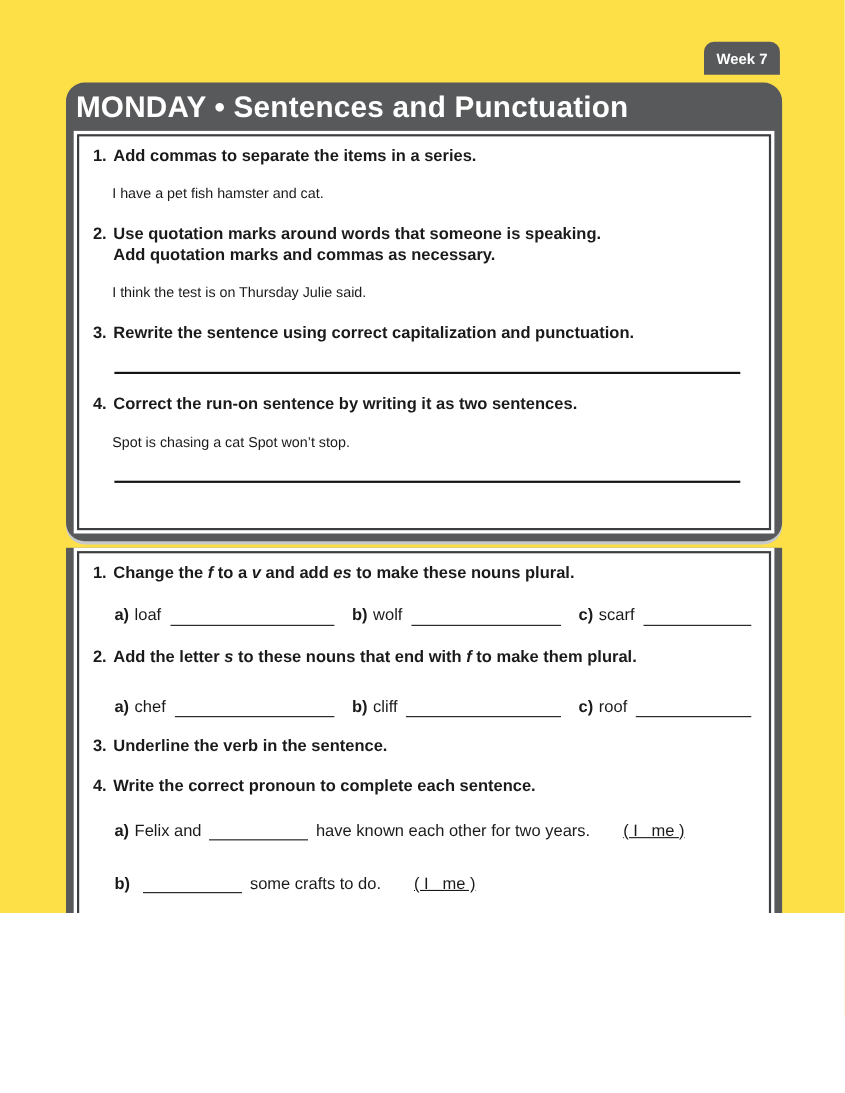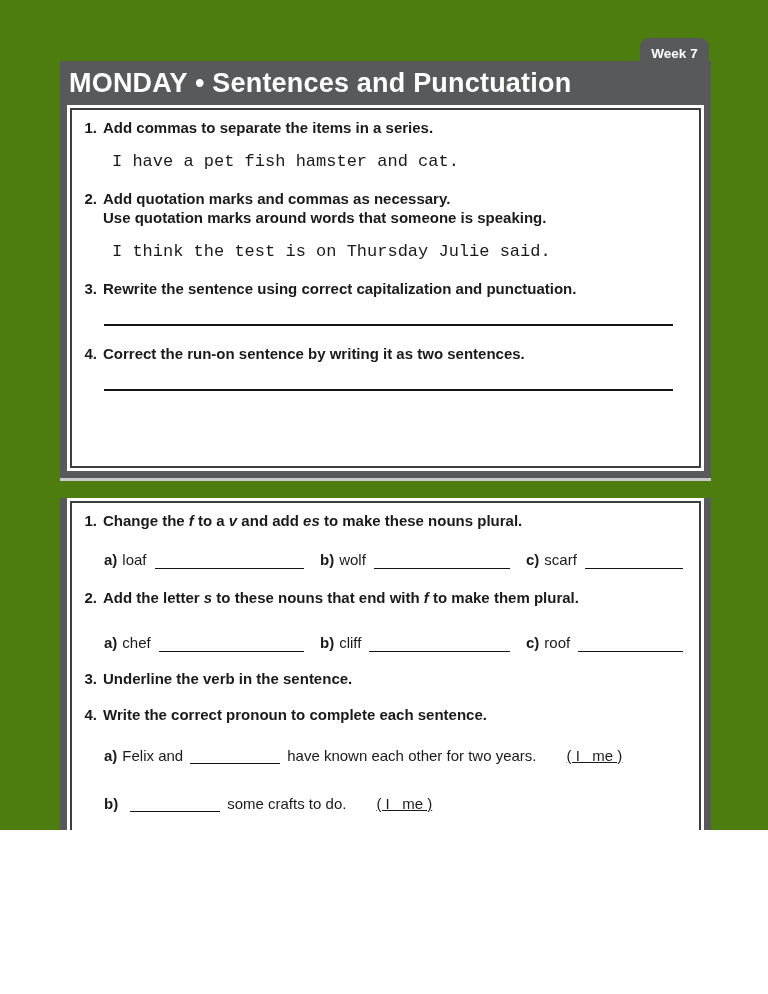--- a/index.html
+++ b/index.html
@@ -2,21 +2,21 @@
 <html><head>
 <meta charset="utf-8">
 <style>
   * { margin: 0; padding: 0; box-sizing: border-box; }
   html, body { background: #ffffff; }
   body { font-family: "Liberation Sans", sans-serif; color: #1a1a1a; }
   .page {
     position: relative;
     width: 768px;
     height: 830px;
-    background: #4d7c0f;
+    background: #fde047;
     overflow: hidden;
   }
 
   
   .week-tab {
     position: absolute;
     top: 38px;
     left: 640px;
     width: 69px;
     height: 30px;
@@ -32,21 +32,21 @@
 
   
   .section {
     position: absolute;
     left: 60px;
     width: 651px;
     background: #58595b;
     padding: 0 7px 7px 7px;
     box-shadow: 0 3px 0 #c9c9ca;
   }
-  .section.monday  { top: 61px;  height: 417px; }
+  .section.monday  { top: 75px;  height: 417px; border-radius: 17px; }
   .section.tuesday { top: 498px; height: 429px; }
 
   .section-header {
     display: flex;
     align-items: center;
     color: #ffffff;
     font-weight: bold;
     font-size: 27px;
     letter-spacing: 0.2px;
     padding-left: 2px;
@@ -75,25 +75,24 @@
     font-weight: bold;
     font-size: 15px;
     line-height: 19px;
   }
   .q-num { min-width: 17px; text-align: right; margin-right: 6px; }
   .q-text { flex: 1; }
   .q-line { display: block; }
   .q-text em { font-style: italic; }
 
   .sentence {
-    margin-left: 32px;
-    font-size: 17px;
+    margin-left: 22px;
+    font-size: 13px;
     line-height: 19px;
     white-space: pre-wrap;
-    font-family: Liberation Mono, monospace;
   }
 
   .answer-line {
     margin-left: 24px;
     margin-right: 14px;
     border-top: 2px solid #141414;
     height: 0;
   }
 
   
@@ -182,36 +181,37 @@
 
         <div class="question mt6">
           <span class="q-num">1.</span>
           <span class="q-text">Add commas to separate the items in a series.</span>
         </div>
         <div class="sentence mt15">I have a pet fish hamster and cat.</div>
 
         <div class="question mt18">
           <span class="q-num">2.</span>
           <span class="q-text">
+            <span class="q-line">Use quotation marks around words that someone is speaking.</span>
             <span class="q-line">Add quotation marks and commas as necessary.</span>
-            <span class="q-line">Use quotation marks around words that someone is speaking.</span>
           </span>
         </div>
         <div class="sentence mt15">I think the test is on Thursday Julie said.</div>
 
         <div class="question mt18">
           <span class="q-num">3.</span>
           <span class="q-text">Rewrite the sentence using correct capitalization and punctuation.</span>
         </div>
         <div class="answer-line mt26"></div>
 
         <div class="question mt18">
           <span class="q-num">4.</span>
           <span class="q-text">Correct the run-on sentence by writing it as two sentences.</span>
         </div>
+        <div class="sentence mt15">Spot is chasing a cat Spot won’t stop.</div>
         <div class="answer-line mt26"></div>
 
       </div>
     </div>
   </div>
 
   <div class="section tuesday">
     <div class="section-gap">
       <div class="section-inner">
 

